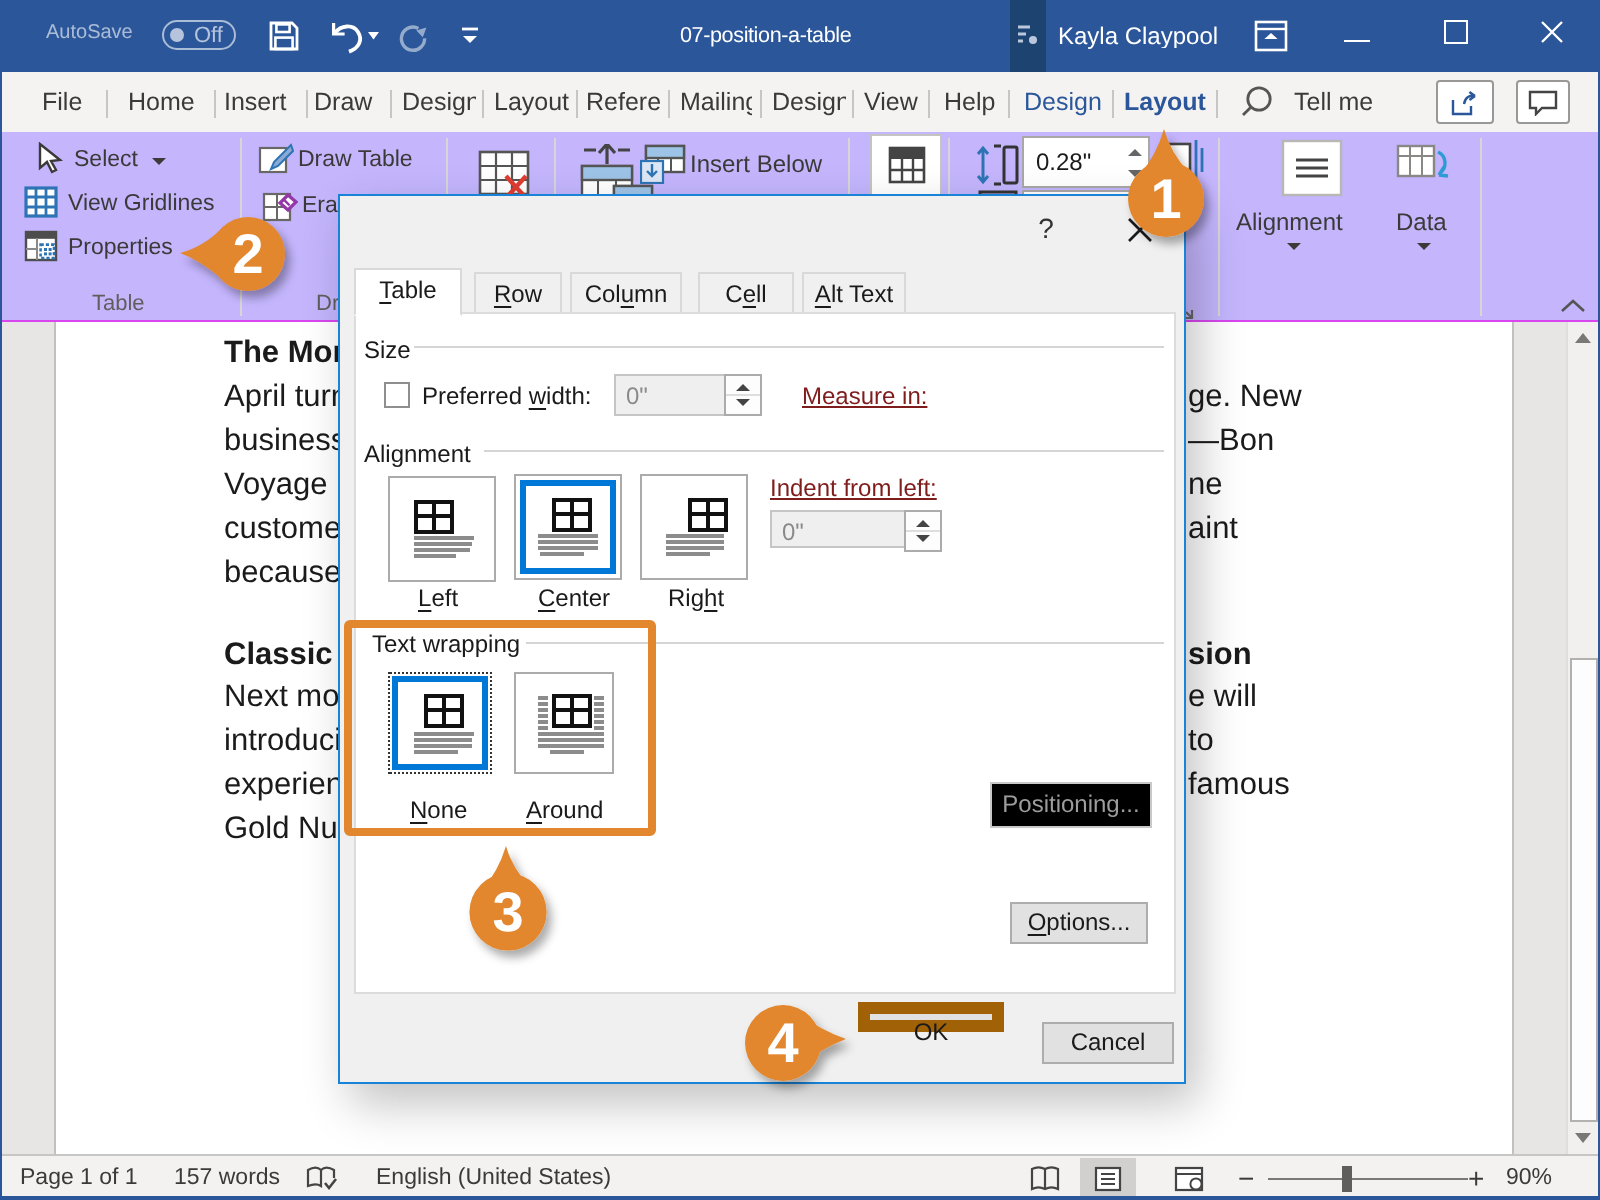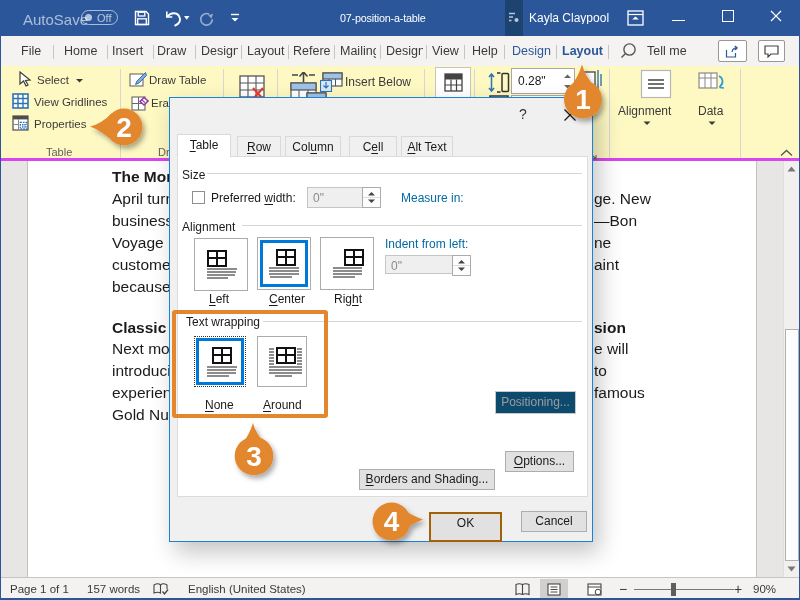--- a/index.html
+++ b/index.html
@@ -3,38 +3,38 @@
 <meta charset="utf-8">
 <style>
 * { margin:0; padding:0; box-sizing:border-box; }
 html,body { width:800px; height:600px; overflow:hidden; }
 body { font-family:"Liberation Sans", sans-serif; position:relative; background:#fff; }
 #win { position:absolute; left:0; top:0; width:800px; height:600px; border-left:1px solid #2b579a; border-right:1px solid #2b579a; }
 .abs { position:absolute; }
 
 
 #titlebar { position:absolute; left:-1px; top:0; width:800px; height:36px; background:#2b579a; color:#fff; }
-#autosave { position:absolute; left:23px; top:11px; font-size:15px; color:rgba(255,255,255,0.6); }
+#autosave { position:absolute; left:23px; top:11px; font-size:10px; color:rgba(255,255,255,0.6); }
 #as-pill { position:absolute; left:81px; top:10px; width:37px; height:15px; border:1px solid rgba(255,255,255,0.6); border-radius:8px; }
 #as-pill .dot { position:absolute; left:3px; top:3px; width:7px; height:7px; border-radius:50%; background:rgba(255,255,255,0.65); }
 #as-pill .off { position:absolute; left:15px; top:1px; font-size:11px; color:rgba(255,255,255,0.65); }
 #doctitle { position:absolute; left:340px; top:12px; font-size:10.8px; color:#fff; letter-spacing:-0.2px; }
 #avatar { position:absolute; left:505px; top:0; width:18px; height:36px; background:#1d4470; }
 #avatar svg { position:absolute; left:3px; top:11px; }
 #username { position:absolute; left:529px; top:11px; font-size:12px; color:#fff; }
 
 
 #tabbar { position:absolute; left:0; top:36px; width:798px; height:30px; background:#f4f3f2; }
 .tab { position:absolute; top:8px; font-size:12.5px; color:#3b3a39; white-space:nowrap;text-align:right; }
 .tabsep { position:absolute; top:9px; width:1px; height:14px; background:#c8c6c4; }
 .tabblue { color:#2b579a; }
 #layout-underline { position:absolute; left:557px; top:24px; width:47px; height:3px; background:#2b579a; }
 
 
-#ribbon { position:absolute; left:0; top:66px; width:798px; height:95px; background:#fef9c3; border-bottom:3px solid #d946ef; }
+#ribbon { position:absolute; left:0; top:66px; width:798px; height:95px; background:#c4b5fd; border-bottom:1px solid #d946ef; }
 .rtext { position:absolute; font-size:11.5px; color:#3b3a39; white-space:nowrap; }
 .rlabel { position:absolute; font-size:11px; color:#605e5c; white-space:nowrap; }
 .rsep { position:absolute; width:1px; background:#d8d6d4; }
 
 
 #docarea { position:absolute; left:0; top:161px; width:798px; height:416px; background:#e8e6e4; }
 #page { position:absolute; left:26px; top:0; width:730px; height:416px; background:#fff; border-left:1px solid #c3c1bf; border-right:1px solid #c3c1bf; }
 .dtext { position:absolute; font-size:15.5px; color:#1b1b1b; white-space:nowrap; line-height:21.8px; }
 .dbold { font-weight:bold; }
 #vscroll { position:absolute; left:782px; top:0; width:16px; height:416px; background:#f1f0ef; border-left:1px solid #e0dedc; }
@@ -45,21 +45,21 @@
 #winborder-b { position:absolute; left:-1px; top:598px; width:800px; height:2px; background:#2b579a; }
 
 
 #dialog { position:absolute; left:168px; top:97px; width:424px; height:445px; background:#f0f0f0; border:1px solid #1883d7; box-shadow:6px 10px 22px rgba(0,0,0,0.24); }
 #dlg-title { position:absolute; left:0; top:0; width:100%; height:31px; background:#fff; }
 #dlg-title .t { position:absolute; left:11px; top:9px; font-size:12px; color:#1a1a1a; }
 #dlg-page { position:absolute; left:7px; top:58px; width:411px; height:341px; background:#fff; border:1px solid #dcdcdc; }
 .dtab { position:absolute; top:38px; height:22px; font-size:12px; color:#1a1a1a; background:#f0f0f0; border:1px solid #d9d9d9; text-align:center; line-height:20px; }
 .dtab.active { background:#fff; top:36px; height:24px; border-bottom:1px solid #fff; z-index:3; }
 .dlbl { position:absolute; font-size:12px; color:#1a1a1a; white-space:nowrap; }
-.dgray { color:#0369a1; }
+.dgray { color:#7f1d1d;text-decoration:underline; }
 .grpline { position:absolute; height:1px; background:#d5d5d5; }
 .u { text-decoration:underline; text-underline-offset:2px; }
 .albtn { position:absolute; width:51px; height:51px; background:#fff; border:1px solid #ababab; }
 .btn { position:absolute; background:#e1e1e1; border:1px solid #adadad; font-size:12px; color:#1a1a1a; text-align:center; }
 .tbl { position:absolute; width:20px; height:17px; border:2px solid #111; background:#fff; }
 .tbl::before { content:""; position:absolute; left:0; right:0; top:5px; height:2px; background:#111; }
 .tbl::after { content:""; position:absolute; top:0; bottom:0; left:7px; width:2px; background:#111; }
 .ln { position:absolute; height:1.6px; background:#8c8c8c; }
 
 
@@ -441,24 +441,23 @@
     <div class="ln" style="left:39px;top:26px;width:5px"></div>
     <div class="ln" style="left:11px;top:29px;width:33px"></div>
     <div class="ln" style="left:11px;top:32px;width:33px"></div>
     <div class="ln" style="left:11px;top:35px;width:33px"></div>
     <div class="ln" style="left:17px;top:38px;width:17px"></div>
   </div>
   <div class="dlbl" style="left:35px;top:300px"><span class="u">N</span>one</div>
   <div class="dlbl" style="left:93px;top:300px"><span class="u">A</span>round</div>
   <div class="abs" style="left:2px;top:212px;width:156px;height:108px;border:4px solid #e2872e;border-radius:3px;z-index:5"></div>
 
-  <div class="btn" style="left:325px;top:293px;width:81px;height:23px;background:#0c4a6e;border:1px solid #c8c8c8;color:#9d9d9d;line-height:21px">Positioning...</div>
-  <div class="btn" style="left:189px;top:371px;width:136px;height:21px;line-height:19px"><span class="u">B</span>orders and Shading...</div>
+  <div class="btn" style="left:325px;top:293px;width:81px;height:23px;background:#000000;border:1px solid #c8c8c8;color:#9d9d9d;line-height:21px">Positioning...</div>
   <div class="btn" style="left:335px;top:353px;width:69px;height:21px;line-height:19px"><span class="u">O</span>ptions...</div>
-  <div class="btn" style="left:259px;top:414px;width:73px;height:30px;border:2px solid #a16207;line-height:18px">OK</div>
+  <div class="btn" style="left:259px;top:403px;width:73px;height:15px;border:6px solid #a16207;line-height:18px">OK</div>
   <div class="btn" style="left:351px;top:413px;width:66px;height:21px;line-height:19px">Cancel</div>
 </div>
 
 <svg class="callout" style="left:556px;top:58px" width="60" height="72" viewBox="0 0 60 72">
   <defs>
         <filter id="cs" x="-30%" y="-30%" width="170%" height="170%">
           <feDropShadow dx="2.5" dy="3.5" stdDeviation="2.5" flood-opacity="0.33"></feDropShadow>
         </filter>
       </defs>
   <g filter="url(#cs)">

